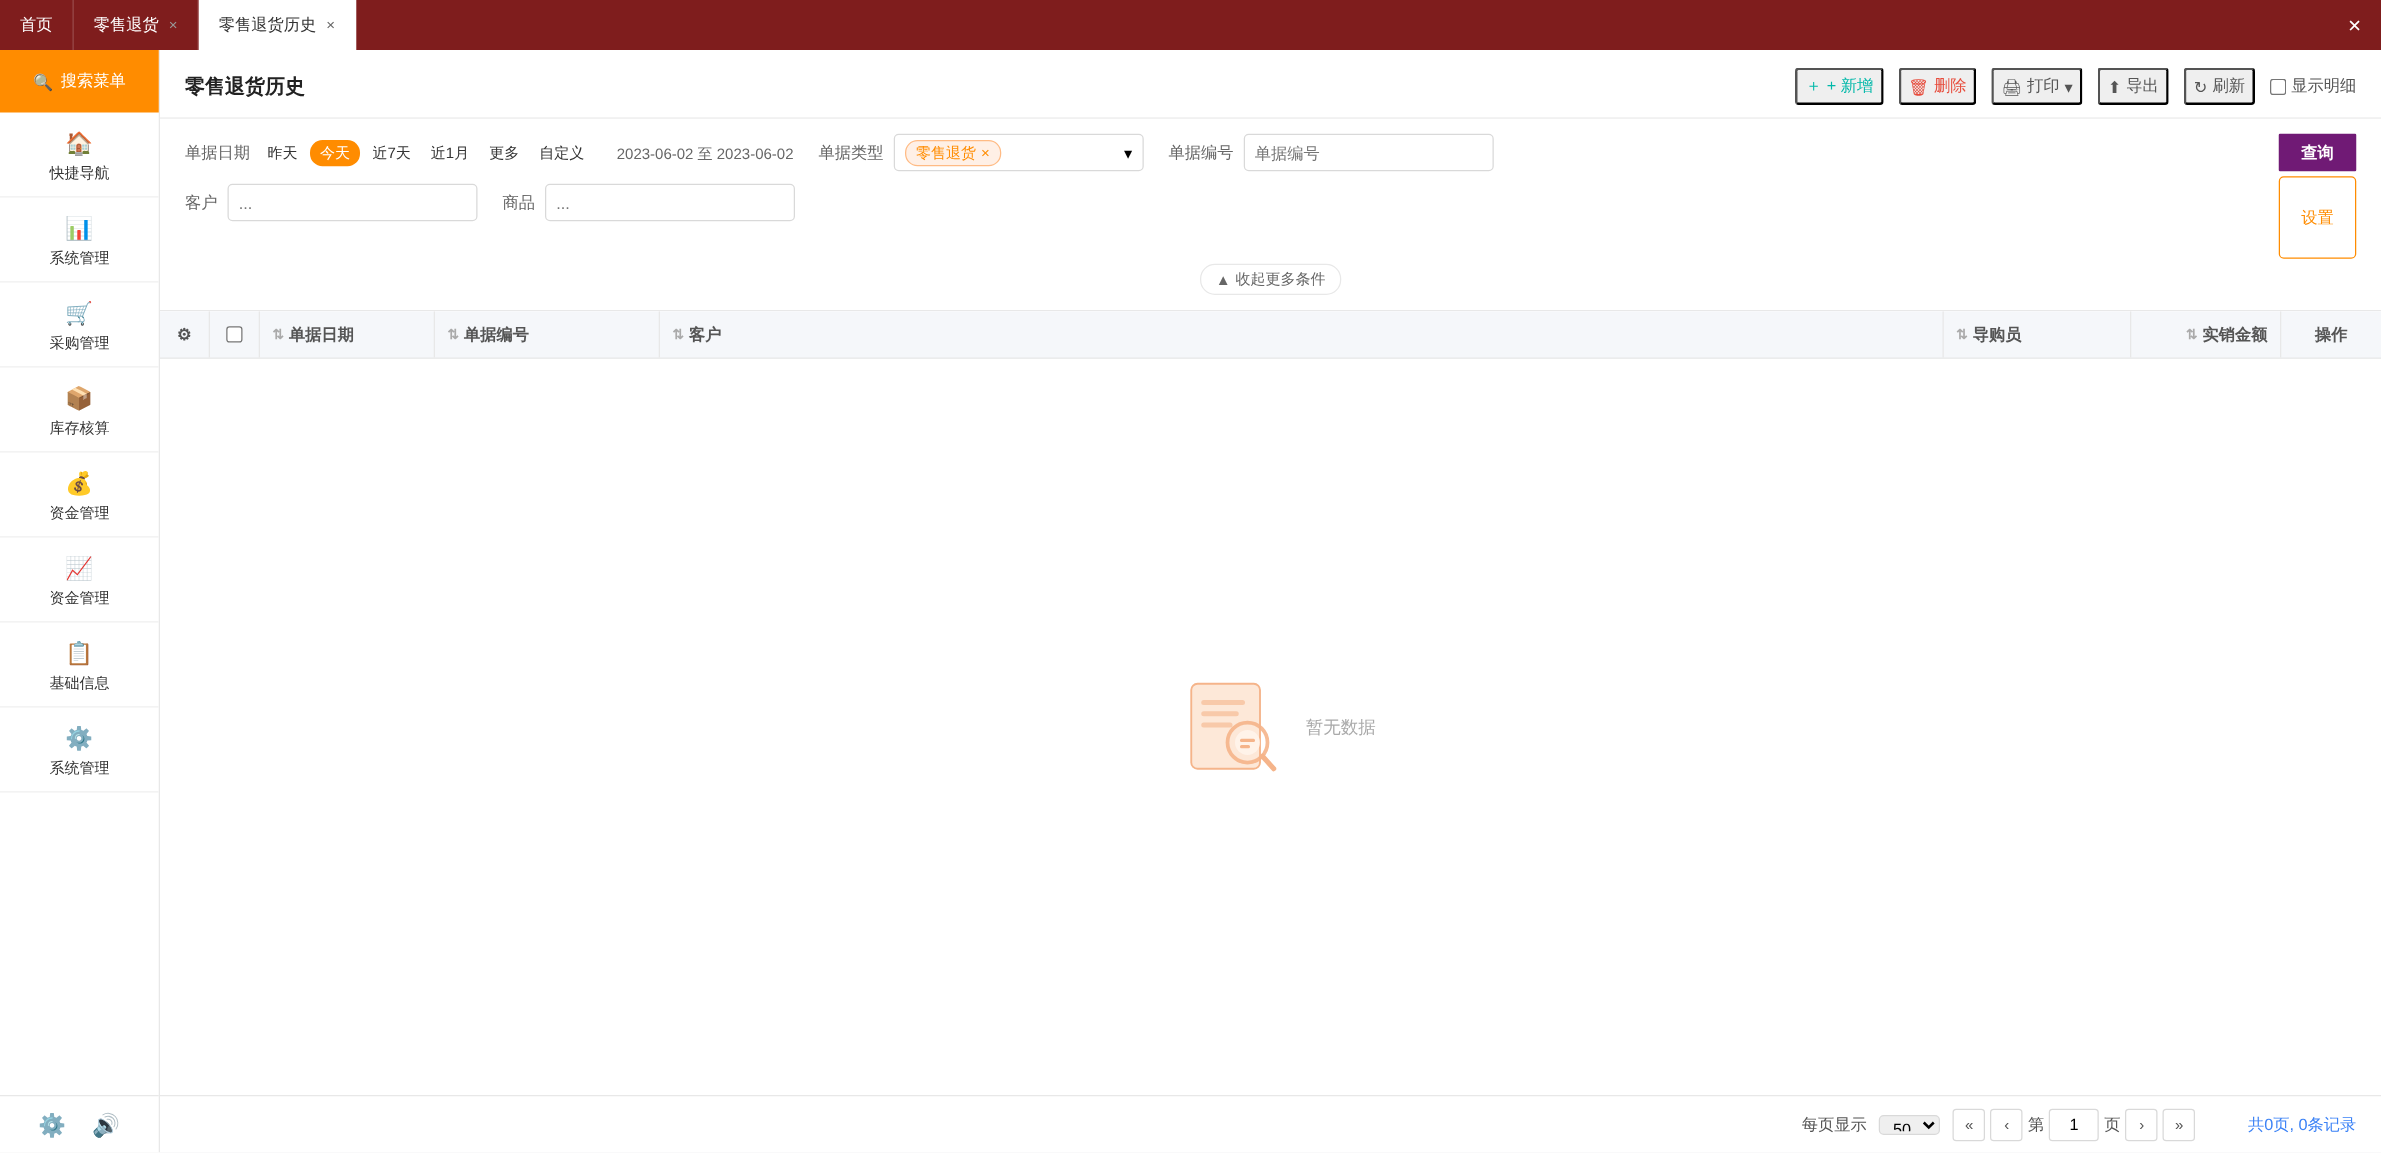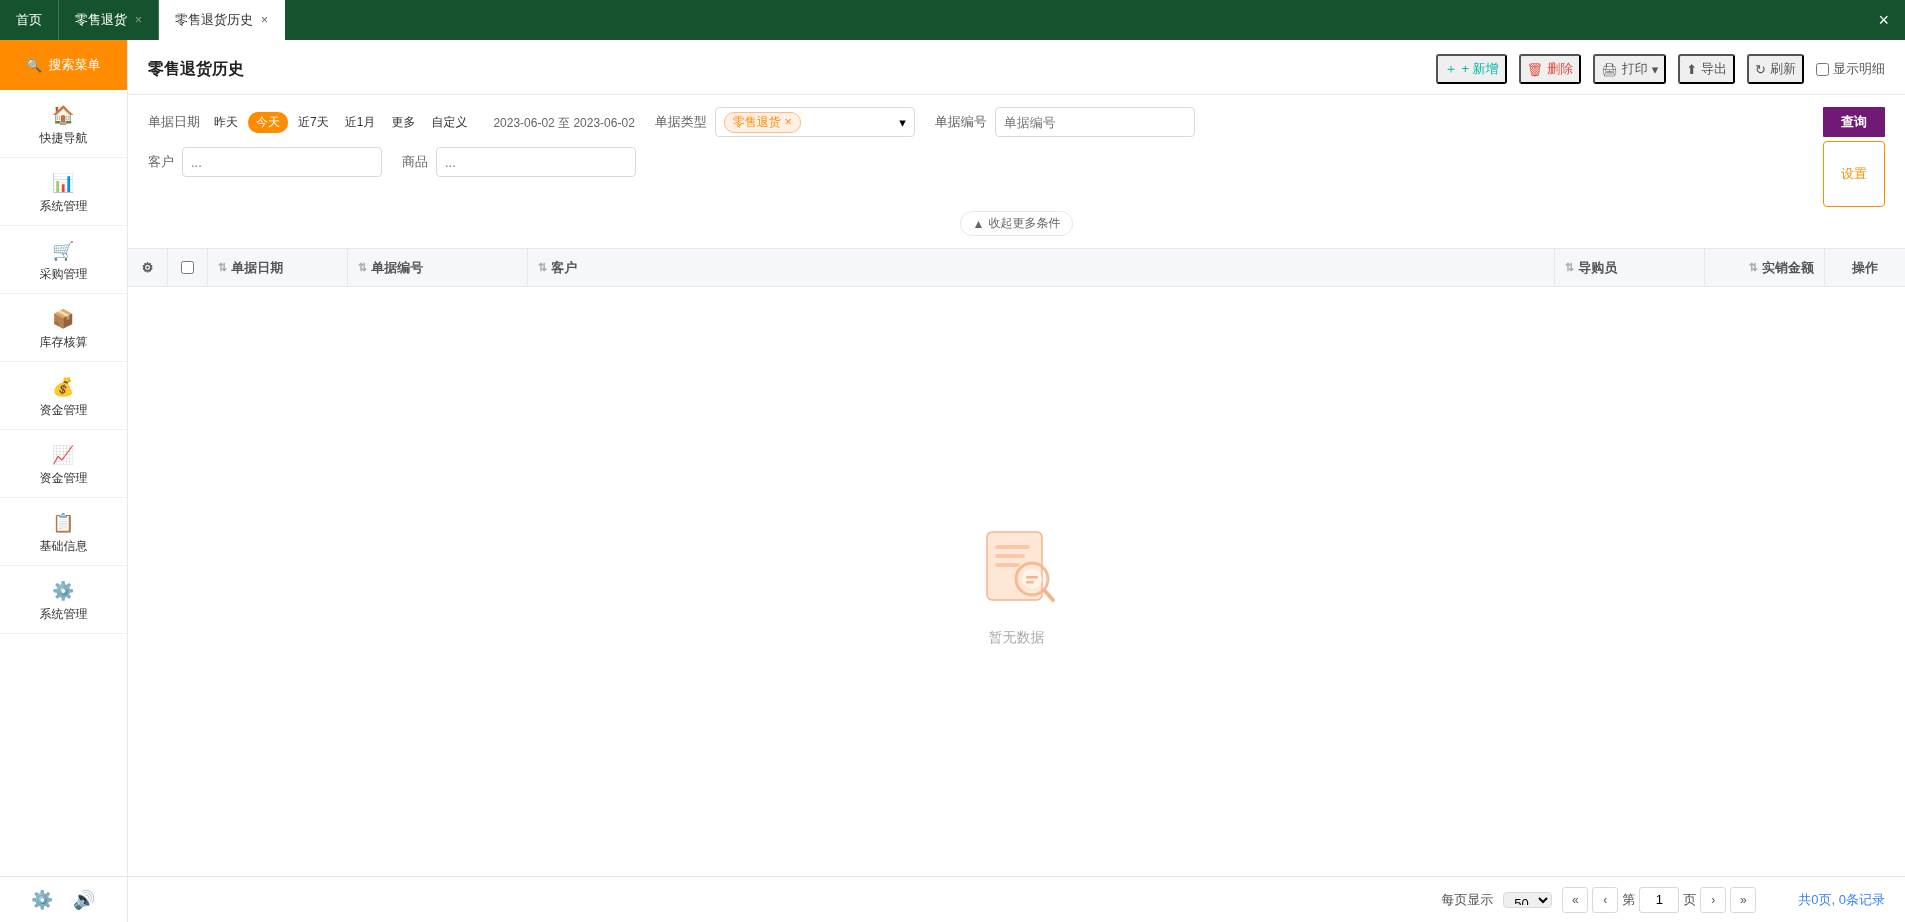--- a/index.html
+++ b/index.html
@@ -1,21 +1,21 @@
 <!DOCTYPE html>
 <html><head>
   <meta charset="utf-8">
   <style>
     * { box-sizing: border-box; margin: 0; padding: 0; font-family: 'Microsoft YaHei', SimHei, Arial, sans-serif; }
     body { width: 1905px; height: 922px; overflow: hidden; background: #f5f5f5; display: flex; flex-direction: column; }
 
     
     .top-bar {
       height: 40px;
-      background: #14532d;
+      background: #7f1d1d;
       display: flex;
       align-items: stretch;
       flex-shrink: 0;
     }
     .tab-item {
       display: flex;
       align-items: center;
       padding: 0 16px;
       font-size: 13px;
       color: #fff;
@@ -296,21 +296,21 @@
     .table-body {
       flex: 1;
       display: flex;
       flex-direction: column;
       align-items: center;
       justify-content: center;
       overflow-y: auto;
     }
     .empty-state {
       display: flex;
-      flex-direction: column;
+      flex-direction: row;
       align-items: center;
       gap: 12px;
     }
     .empty-icon {
       width: 100px;
       height: 100px;
     }
     .empty-text {
       font-size: 14px;
       color: #aaa;

